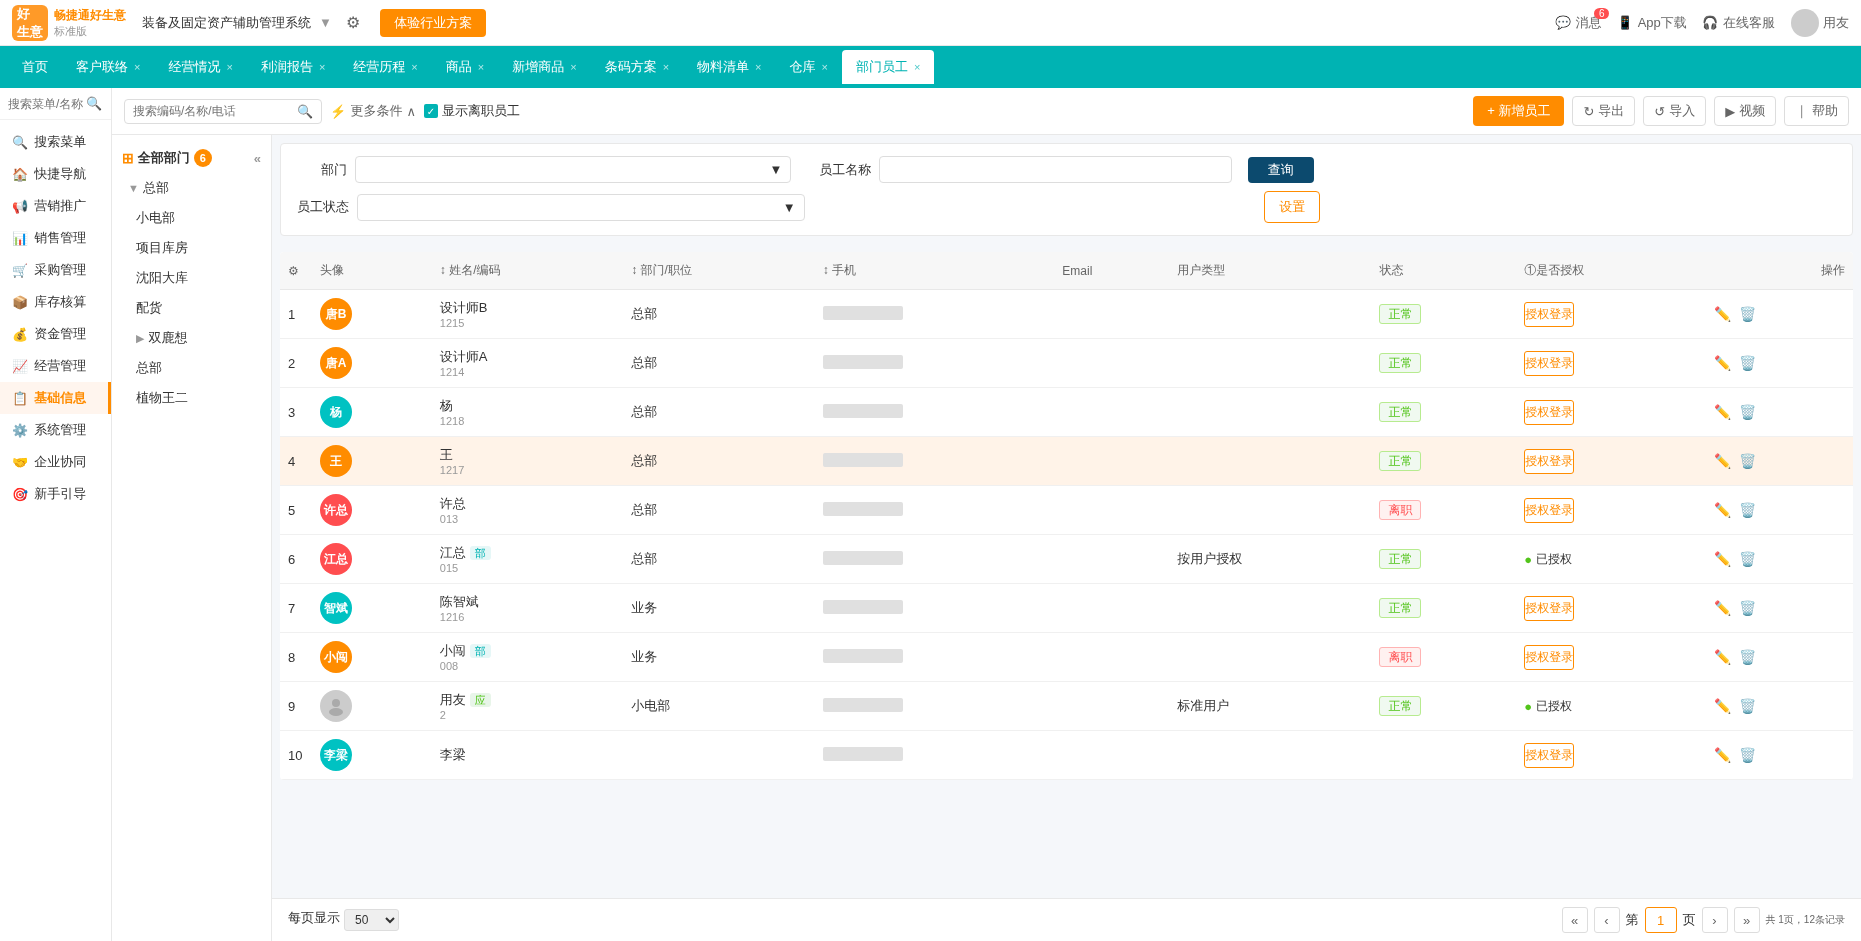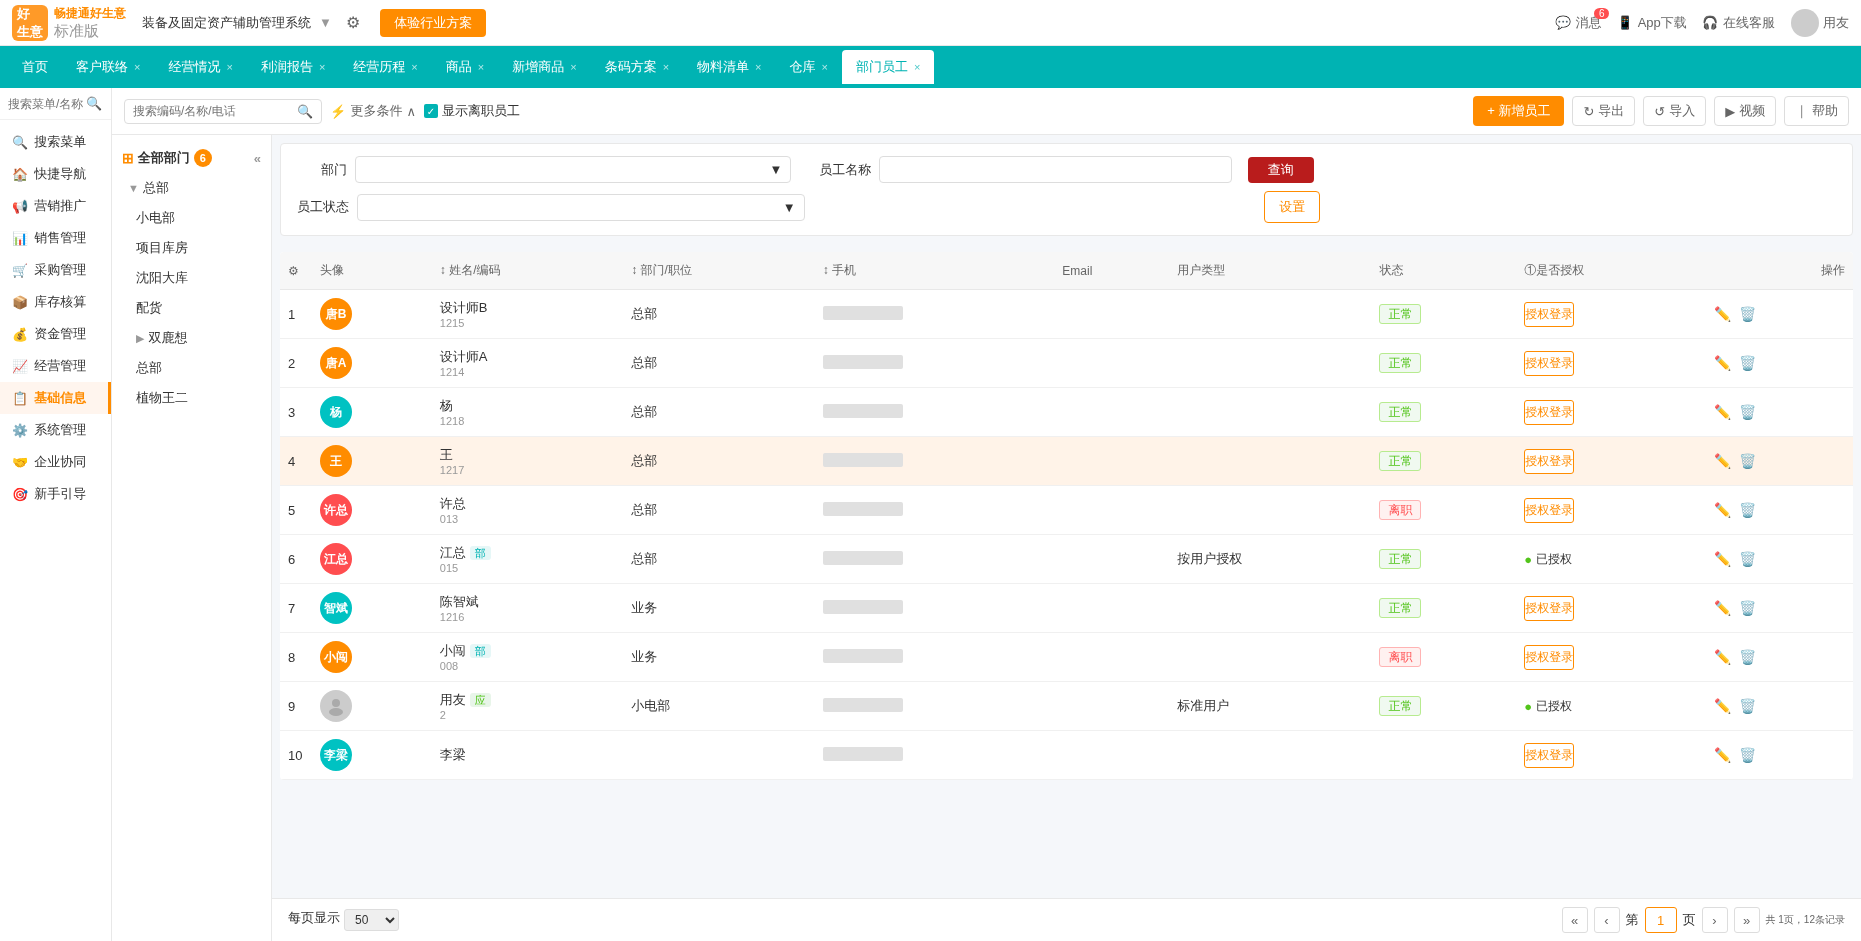--- a/index.html
+++ b/index.html
@@ -68,21 +68,21 @@
     .toolbar-right { margin-left: auto; display: flex; align-items: center; gap: 8px; }
     .btn-add { background: #ff8c00; color: white; border: none; padding: 6px 14px; border-radius: 4px; cursor: pointer; font-size: 13px; display: flex; align-items: center; gap: 4px; }
     .btn-outline { background: #fff; color: #666; border: 1px solid #ddd; padding: 5px 10px; border-radius: 4px; cursor: pointer; font-size: 12px; display: flex; align-items: center; gap: 4px; }
 
     
     .filter-row { background: #fff; padding: 10px 16px; border: 1px solid #e8e8e8; margin: 8px 8px 0 8px; border-radius: 4px; flex-shrink: 0; }
     .filter-item { display: flex; align-items: center; gap: 8px; }
     .filter-label { color: #333; font-size: 13px; white-space: nowrap; min-width: 50px; text-align: right; }
     .filter-select { flex: 1; border: 1px solid #ddd; border-radius: 4px; padding: 5px 8px; font-size: 13px; color: #333; display: flex; align-items: center; justify-content: space-between; cursor: pointer; background: #fff; }
     .filter-input { flex: 1; border: 1px solid #ddd; border-radius: 4px; padding: 5px 8px; font-size: 13px; color: #333; outline: none; }
-    .btn-query { background: #b91c1c; color: white; border: none; padding: 4px 20px; border-radius: 4px; cursor: pointer; font-size: 13px; }
+    .btn-query { background: #0c4a6e; color: white; border: none; padding: 4px 20px; border-radius: 4px; cursor: pointer; font-size: 13px; }
     .btn-reset { background: #fff; color: #ff8c00; border: 1px solid #ff8c00; padding: 6px 14px; border-radius: 4px; cursor: pointer; font-size: 13px; }
 
     
     .table-wrap { flex: 1; overflow-y: auto; padding: 8px; }
     table { width: 100%; border-collapse: collapse; background: #fff; border-radius: 4px; overflow: hidden; }
     thead tr { background: #f7f7f7; }
     th { padding: 10px 8px; text-align: left; color: #666; font-weight: normal; font-size: 12px; border-bottom: 1px solid #e8e8e8; white-space: nowrap; }
     td { padding: 8px 8px; border-bottom: 1px solid #f0f0f0; font-size: 13px; color: #333; vertical-align: middle; }
     tr.highlighted { background: #fff3e8; }
     .avatar-circle { width: 32px; height: 32px; border-radius: 50%; display: flex; align-items: center; justify-content: center; color: white; font-size: 12px; font-weight: bold; }
@@ -117,21 +117,21 @@
 <body>
 
 <div class="top-bar">
   <div class="top-bar-left">
     <div class="logo-area">
       <div class="logo-icon">
         <span>好<br>生意</span>
       </div>
       <div>
         <div style="font-size:12px;font-weight:bold;color:#ff8c00;">畅捷通好生意</div>
-        <div style="font-size:15px;color:#999;">标准版</div>
+        <div style="font-size:11px;color:#999;">标准版</div>
       </div>
     </div>
     <span style="font-size:13px;color:#333;margin-left:8px;">装备及固定资产辅助管理系统</span>
     <span style="color:#999;cursor:pointer;">▼</span>
     <span style="color:#666;font-size:16px;cursor:pointer;margin-left:6px;">⚙</span>
     <button class="trial-btn">体验行业方案</button>
   </div>
   <div class="top-bar-right">
     <div class="top-right-item">
       <span>💬</span>

